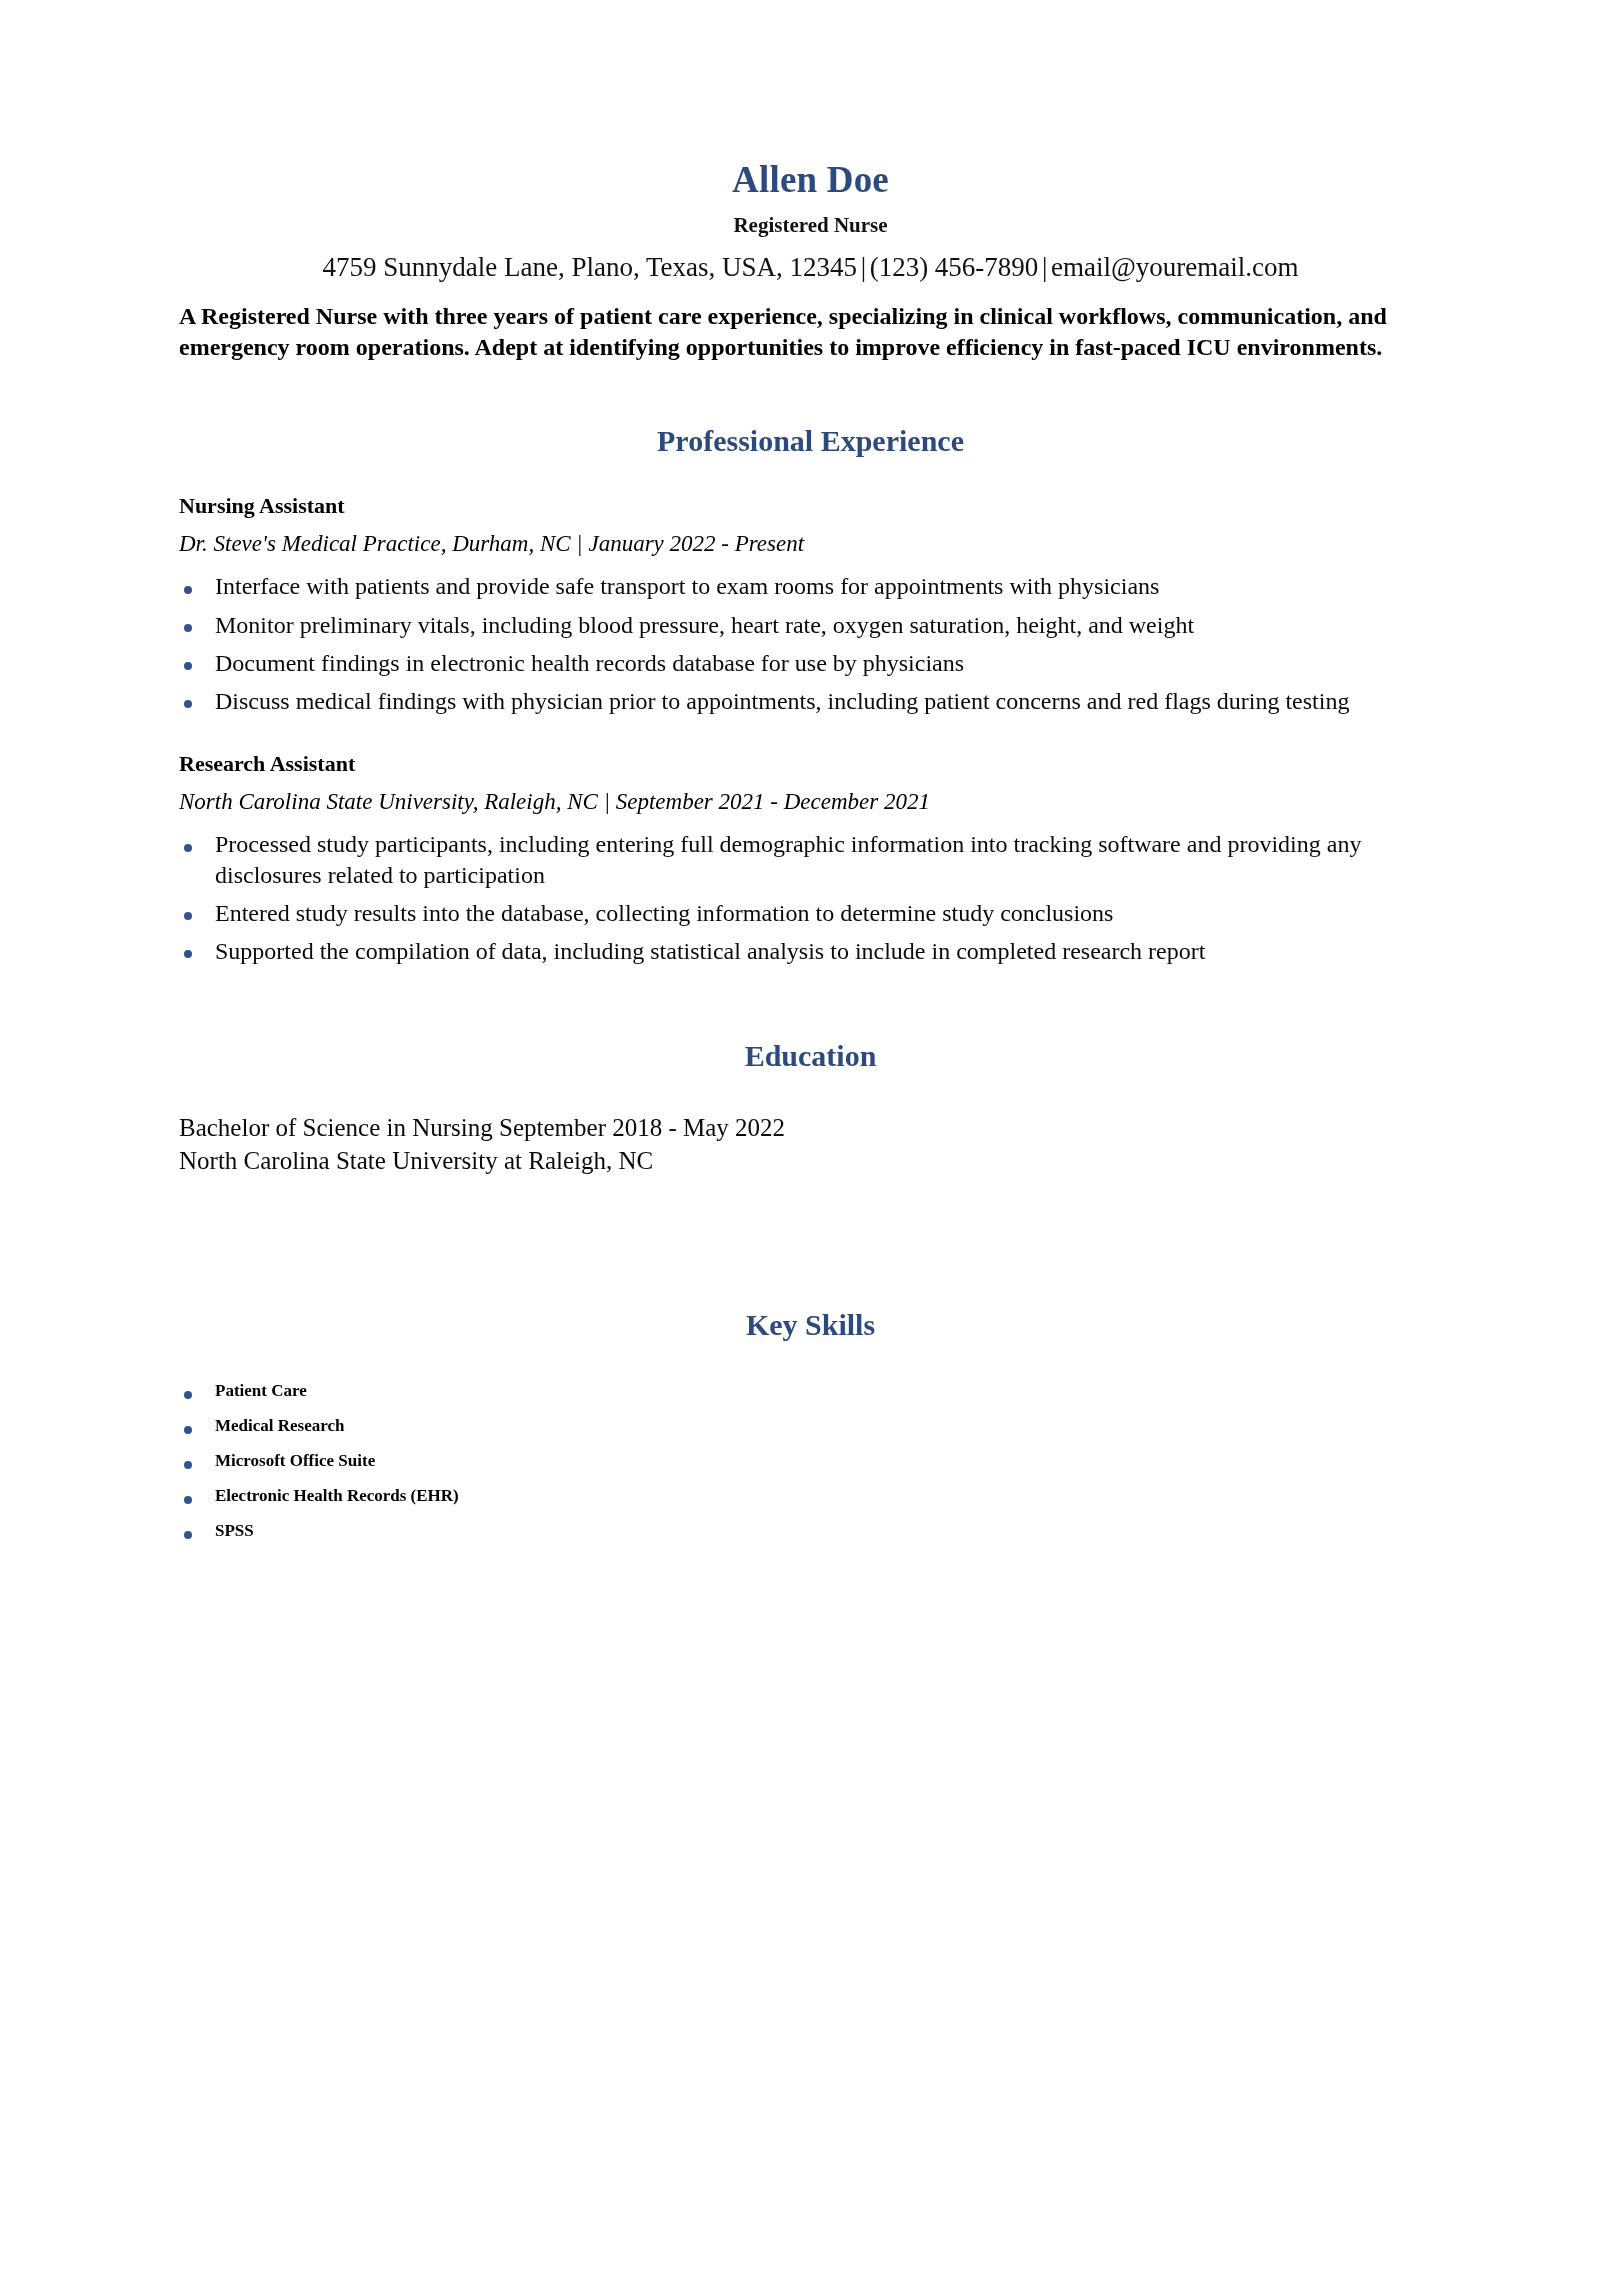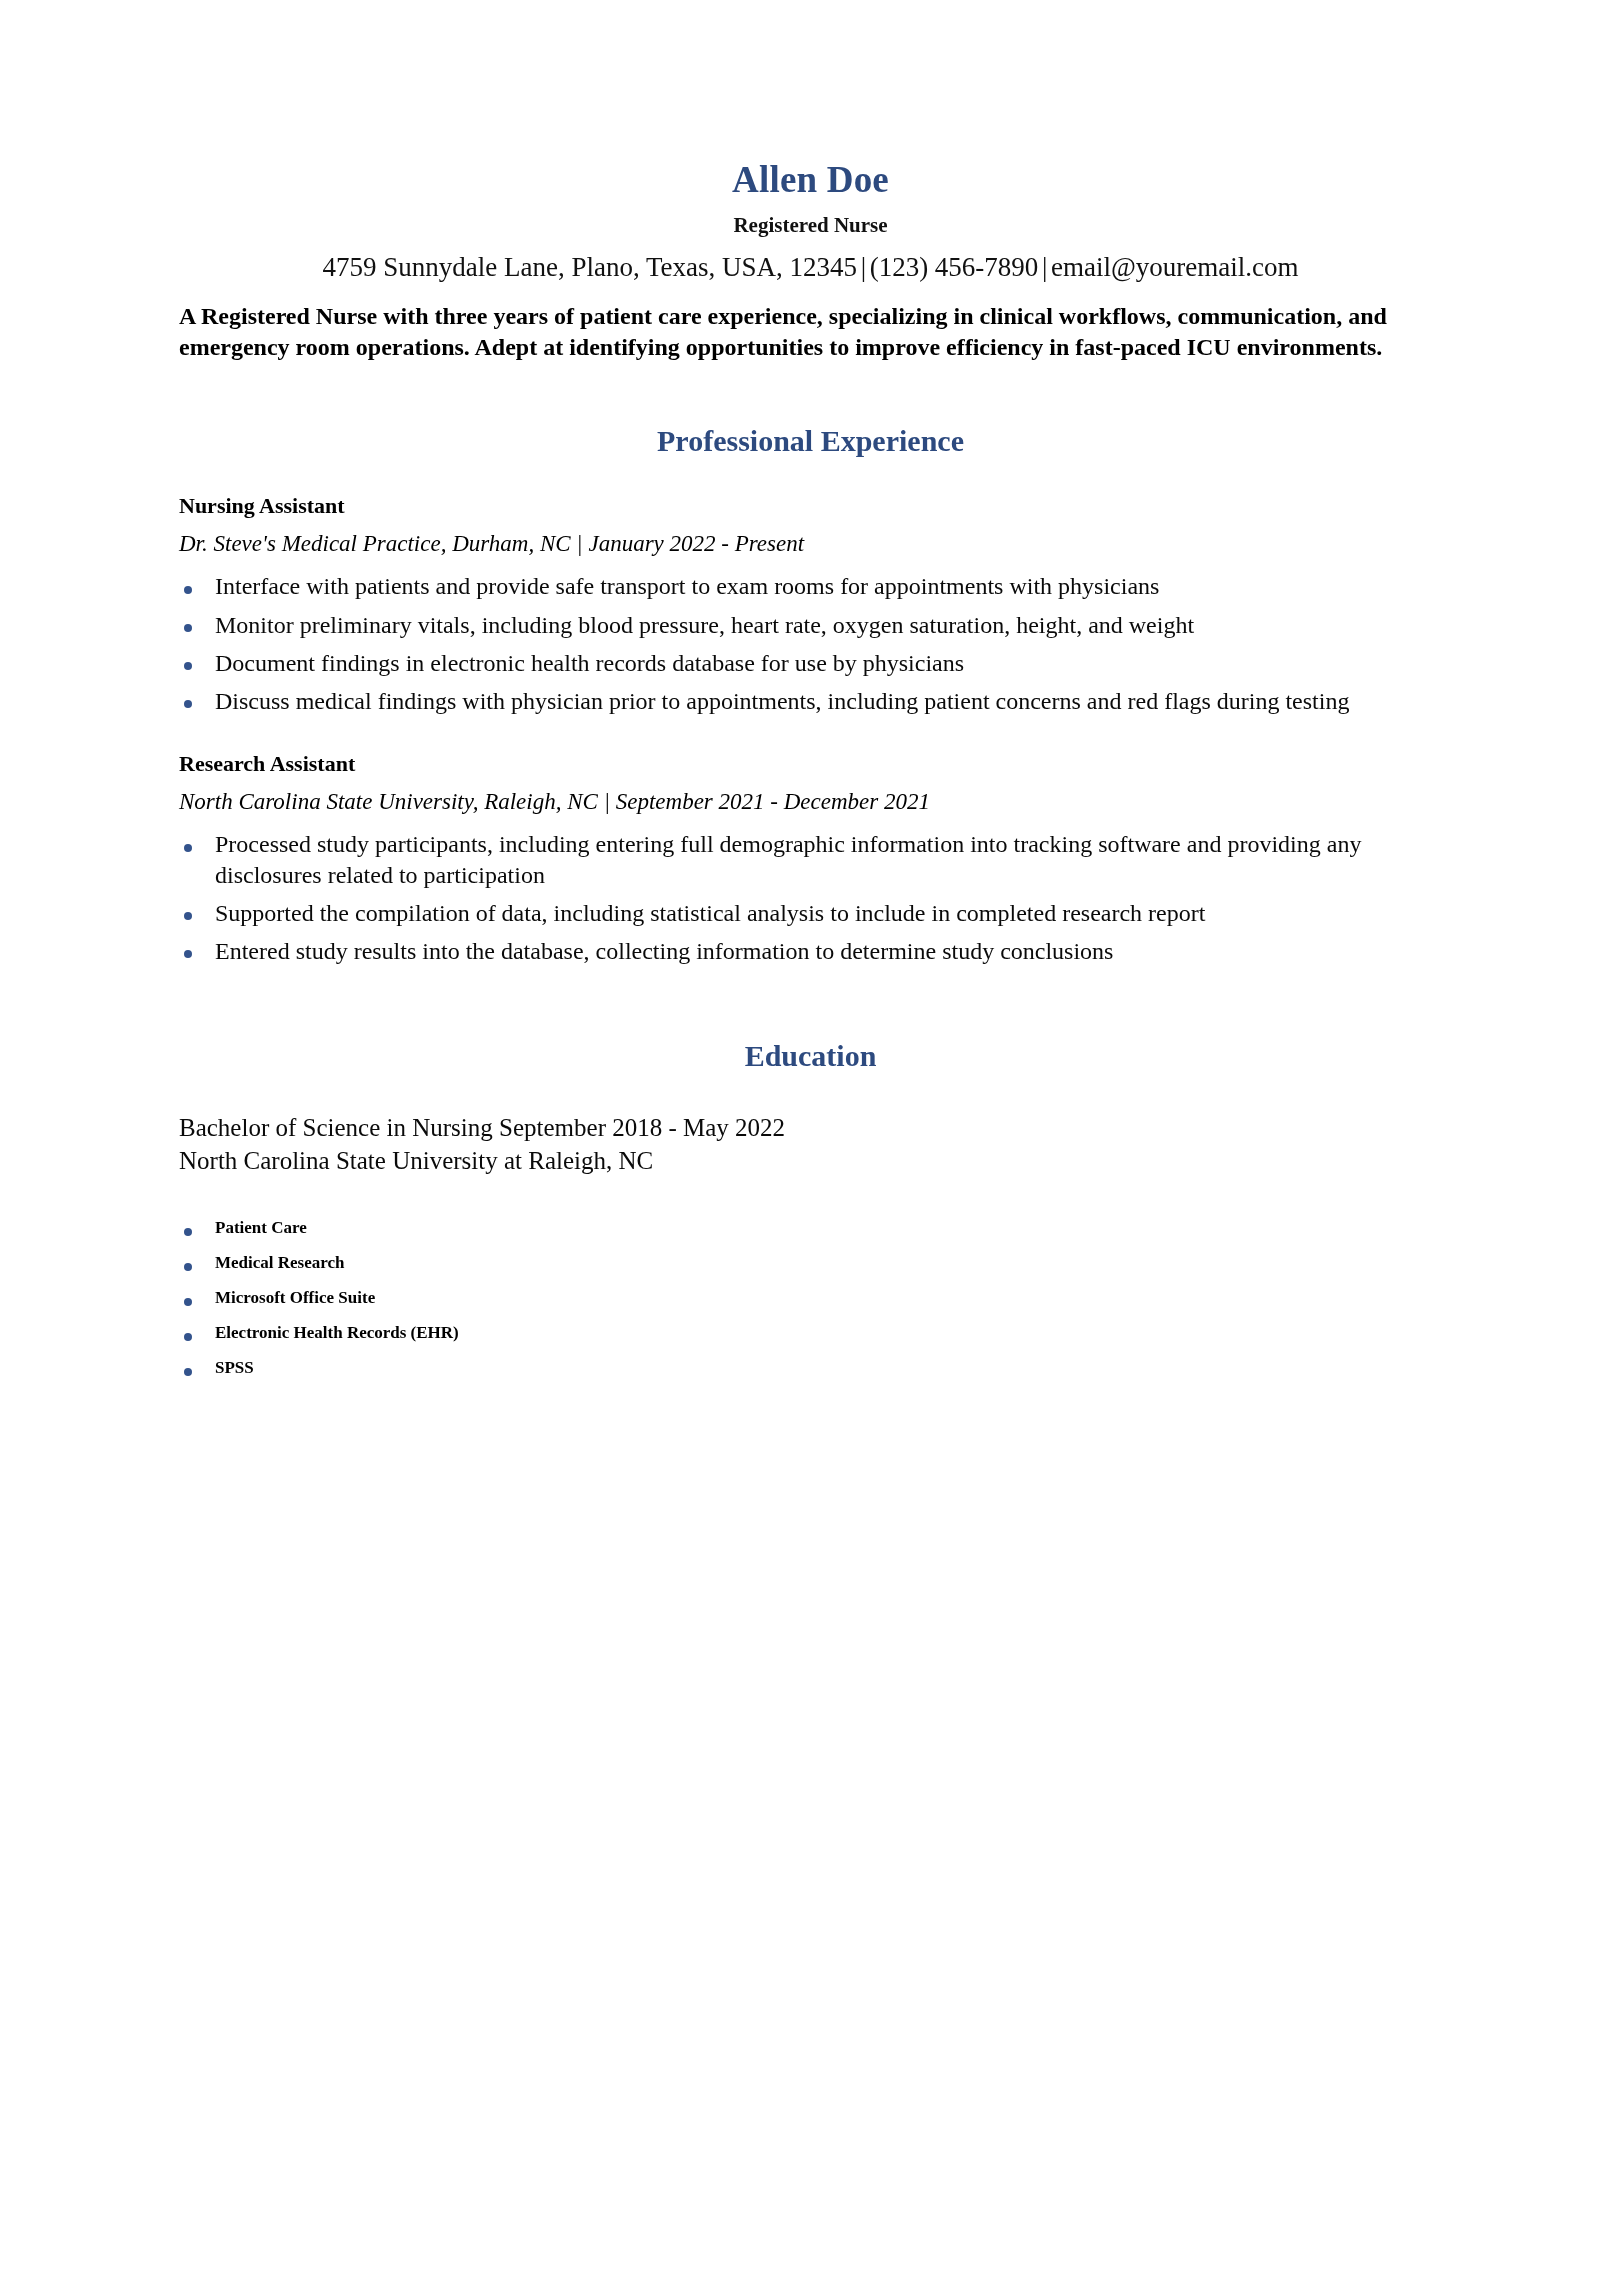--- a/index.html
+++ b/index.html
@@ -190,31 +190,32 @@
         <li><span class="bullet-dot"></span><span>Document findings in electronic health records database for use by physicians</span></li>
         <li><span class="bullet-dot"></span><span>Discuss medical findings with physician prior to appointments, including patient concerns and red flags during testing</span></li>
       </ul>
     </div>
 
     <div class="entry exp-2">
       <div class="entry-role">Research Assistant</div>
       <div class="entry-meta">North Carolina State University, Raleigh, NC | September 2021 - December 2021</div>
       <ul class="bullets duties">
         <li><span class="bullet-dot"></span><span>Processed study participants, including entering full demographic information into tracking software and providing any disclosures related to participation</span></li>
+        <li><span class="bullet-dot"></span><span>Entered study results into the database, collecting information to determine study conclusions</span></li>
         <li><span class="bullet-dot"></span><span>Supported the compilation of data, including statistical analysis to include in completed research report</span></li>
-        <li><span class="bullet-dot"></span><span>Entered study results into the database, collecting information to determine study conclusions</span></li>
       </ul>
     </div>
 
     <div class="section-heading sh-education">Education</div>
     <div class="edu-block">
       <div class="edu-line">Bachelor of Science in Nursing September 2018 - May 2022</div>
       <div class="edu-line">North Carolina State University at Raleigh, NC</div>
     </div>
 
+    <div class="section-heading sh-skills">Key Skills</div>
     <ul class="skills">
       <li><span class="bullet-dot"></span><span>Patient Care</span></li>
       <li><span class="bullet-dot"></span><span>Medical Research</span></li>
       <li><span class="bullet-dot"></span><span>Microsoft Office Suite</span></li>
       <li><span class="bullet-dot"></span><span>Electronic Health Records (EHR)</span></li>
       <li><span class="bullet-dot"></span><span>SPSS</span></li>
     </ul>
 
   </div>
 </div>

